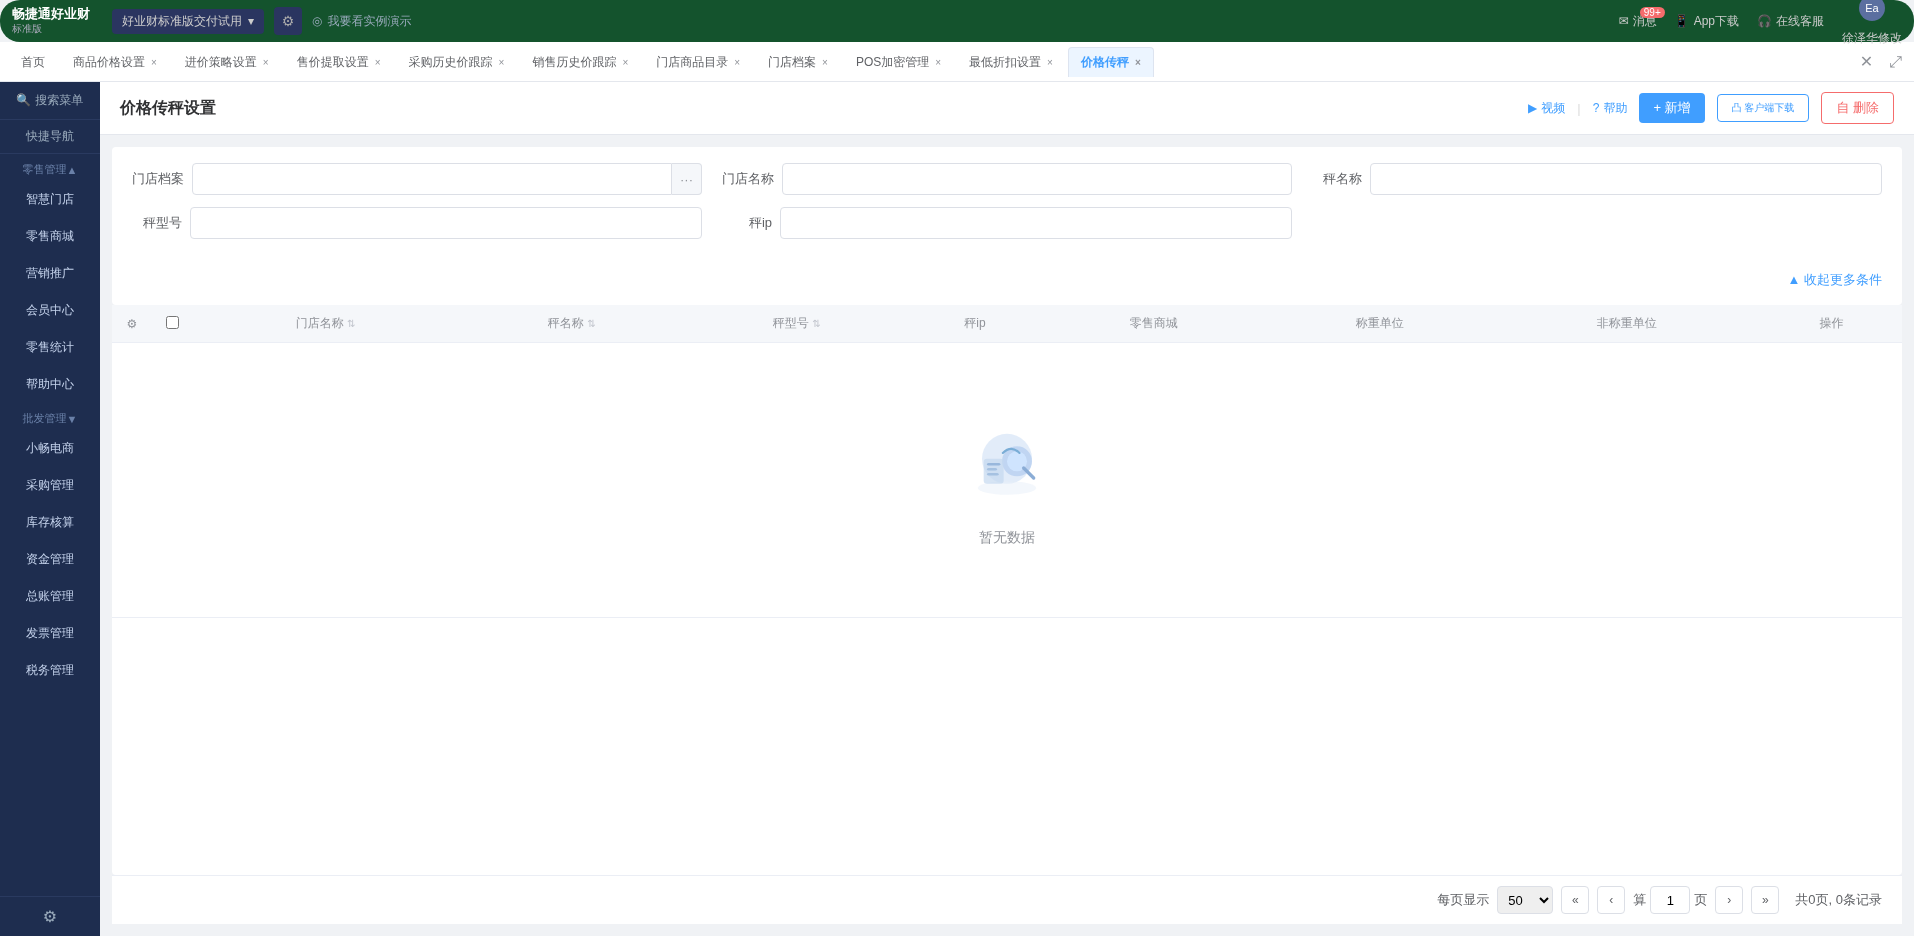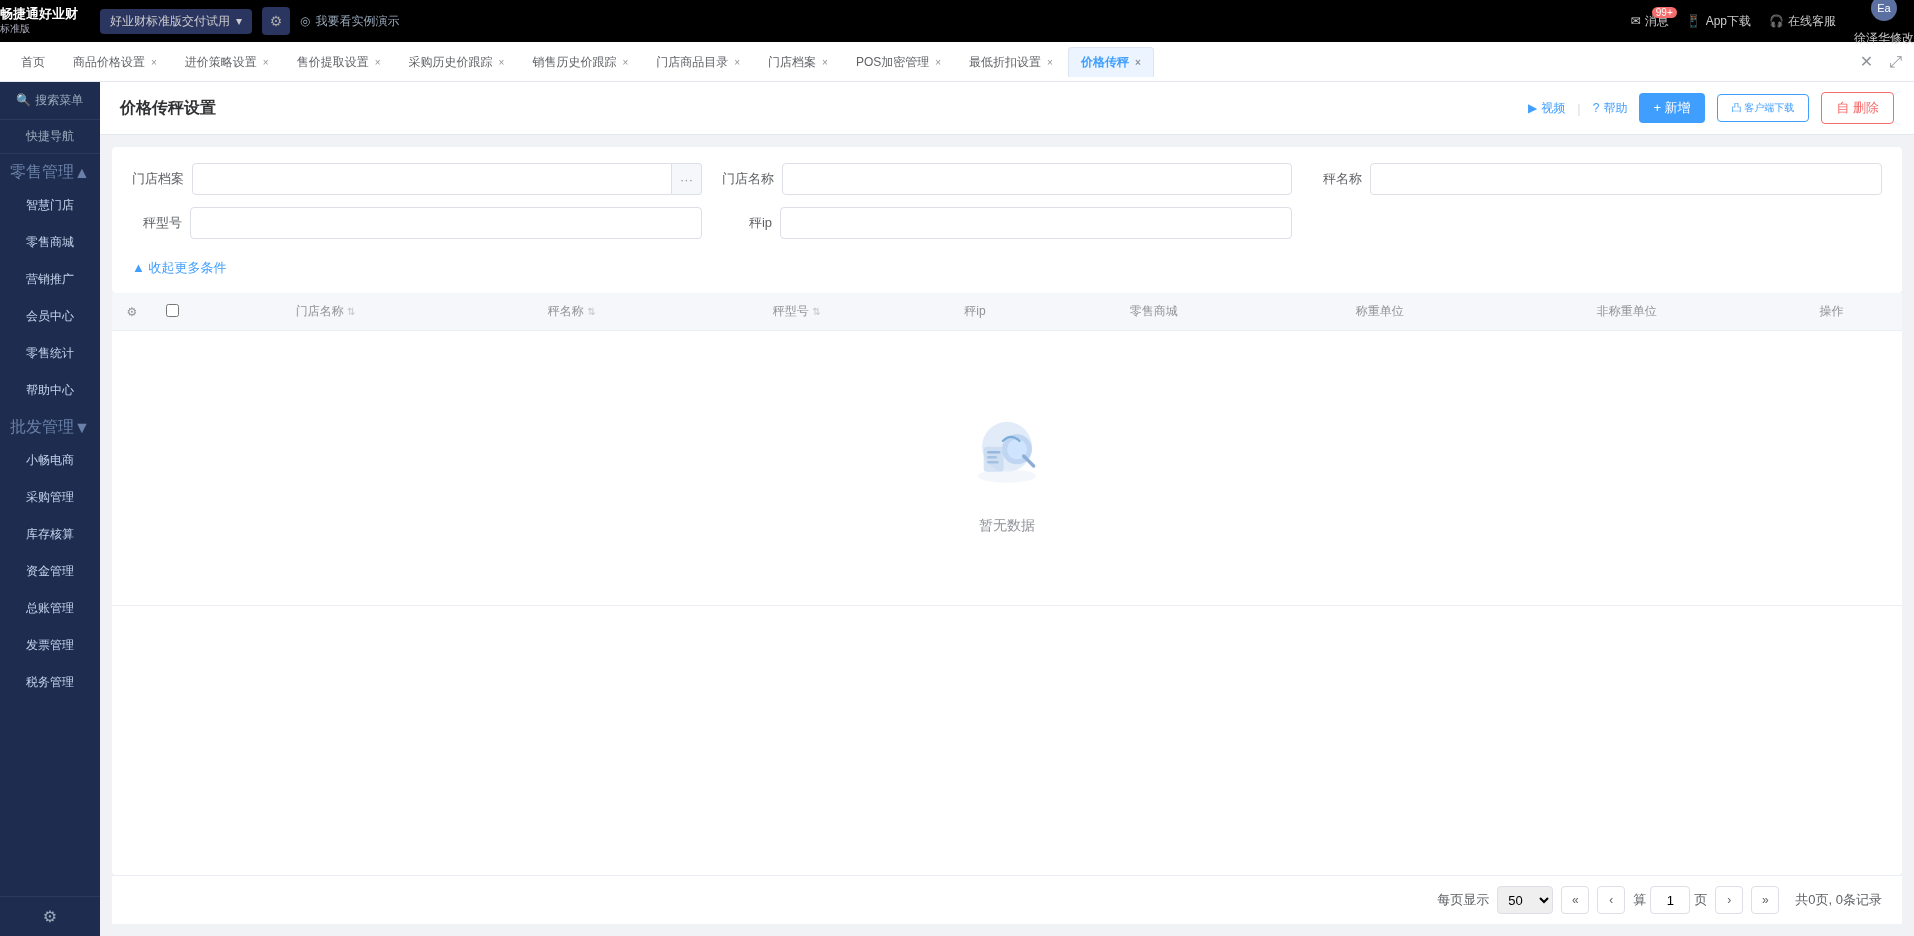--- a/index.html
+++ b/index.html
@@ -1,19 +1,19 @@
 <!DOCTYPE html>
 <html><head>
   <meta charset="utf-8">
   <style>
     * { box-sizing: border-box; margin: 0; padding: 0; }
     body { font-family: 'Microsoft YaHei', Arial, sans-serif; font-size: 13px; background: #f0f2f5; color: #333; height: 936px; overflow: hidden; display: flex; flex-direction: column; }
 
     
-    .top-bar { display: flex; align-items: center; background: #000000; color: #fff; height: 42px; padding: 0 0; gap: 10px; flex-shrink: 0; }
+    .top-bar { display: flex; align-items: center; background: #14532d; color: #fff; height: 42px; padding: 0 12px; gap: 10px; flex-shrink: 0; border-radius: 20px; }
     .logo-area { display: flex; flex-direction: column; align-items: flex-start; min-width: 90px; }
     .logo-title { font-size: 13px; font-weight: bold; color: #fff; line-height: 1.2; }
     .logo-sub { font-size: 10px; color: #aab; }
     .version-select { display: flex; align-items: center; background: #2a3560; border-radius: 4px; padding: 4px 10px; font-size: 12px; color: #ccc; cursor: pointer; gap: 6px; min-width: 140px; }
     .settings-btn { background: #2a3560; border-radius: 4px; width: 28px; height: 28px; display: flex; align-items: center; justify-content: center; cursor: pointer; color: #aaa; font-size: 14px; }
     .demo-btn { display: flex; align-items: center; gap: 5px; font-size: 12px; color: #9ab; cursor: pointer; }
     .top-right { margin-left: auto; display: flex; align-items: center; gap: 18px; }
     .top-icon-item { display: flex; align-items: center; gap: 4px; font-size: 12px; color: #ccc; cursor: pointer; position: relative; }
     .badge { background: #f56c6c; color: #fff; font-size: 10px; border-radius: 8px; padding: 0 4px; position: absolute; top: -6px; right: -8px; }
     .user-avatar { width: 26px; height: 26px; border-radius: 50%; background: #5b6fa0; display: flex; align-items: center; justify-content: center; color: #fff; font-size: 11px; }
@@ -29,21 +29,21 @@
     .tab-bar-btn { font-size: 16px; color: #909399; cursor: pointer; padding: 2px 4px; }
 
     
     .main-layout { display: flex; flex: 1; overflow: hidden; }
 
     
     .sidebar { width: 100px; background: #1e2d4f; color: #fff; display: flex; flex-direction: column; flex-shrink: 0; overflow-y: auto; }
     .sidebar::-webkit-scrollbar { width: 0; }
     .sidebar-search { padding: 10px 8px; font-size: 12px; color: #9ab; cursor: pointer; text-align: center; border-bottom: 1px solid #2a3a60; }
     .sidebar-nav { padding: 8px 8px; font-size: 12px; color: #9ab; cursor: pointer; text-align: center; border-bottom: 1px solid #2a3a60; }
-    .sidebar-group-label { padding: 8px 10px 4px; font-size: 16px; color: #6a80a8; text-align: center; display: flex; align-items: center; justify-content: center; }
+    .sidebar-group-label { padding: 8px 10px 4px; font-size: 11px; color: #6a80a8; text-align: center; display: flex; align-items: center; justify-content: center; }
     .sidebar-item { padding: 10px 8px; font-size: 12px; color: #c5d3ec; cursor: pointer; text-align: center; transition: background 0.2s; }
     .sidebar-bottom { margin-top: auto; padding: 10px; display: flex; justify-content: center; border-top: 1px solid #2a3a60; }
     .sidebar-gear { color: #9ab; font-size: 16px; cursor: pointer; }
 
     
     .content-area { flex: 1; display: flex; flex-direction: column; overflow: hidden; background: #f0f2f5; }
 
     
     .page-header { background: #fff; padding: 10px 20px; border-bottom: 1px solid #e4e7ed; display: flex; align-items: center; justify-content: space-between; flex-shrink: 0; }
     .page-title { font-size: 16px; font-weight: bold; color: #303133; }
@@ -56,21 +56,21 @@
 
     
     .search-form { background: #fff; padding: 16px 20px 8px; margin: 12px 12px 0; border-radius: 4px; flex-shrink: 0; }
     .form-row { display: flex; align-items: center; gap: 20px; margin-bottom: 12px; }
     .form-item { display: flex; align-items: center; gap: 8px; flex: 1; }
     .form-label { font-size: 13px; color: #606266; white-space: nowrap; min-width: 50px; text-align: right; }
     .form-input { flex: 1; height: 32px; border: 1px solid #dcdfe6; border-radius: 4px; padding: 0 8px; font-size: 13px; color: #606266; outline: none; }
     .form-input-with-btn { display: flex; flex: 1; }
     .form-input-with-btn input { flex: 1; height: 32px; border: 1px solid #dcdfe6; border-radius: 4px 0 0 4px; padding: 0 8px; font-size: 13px; color: #606266; outline: none; }
     .form-input-suffix { height: 32px; border: 1px solid #dcdfe6; border-left: none; border-radius: 0 4px 4px 0; padding: 0 8px; display: flex; align-items: center; cursor: pointer; background: #f5f7fa; color: #909399; font-size: 13px; }
-    .collapse-btn { display: flex; align-items: center; justify-content: flex-start; gap: 4px; font-size: 13px; color: #409eff; cursor: pointer; margin: 8px 0 8px; }
+    .collapse-btn { display: flex; align-items: center; justify-content: flex-end; gap: 4px; font-size: 13px; color: #409eff; cursor: pointer; margin: 20px 0 8px; }
 
     
     .table-container { margin: 0 12px; flex: 1; overflow: auto; background: #fff; border-radius: 0 0 4px 4px; }
     .data-table { width: 100%; border-collapse: collapse; }
     .data-table th { background: #f5f7fa; color: #909399; font-size: 12px; font-weight: normal; padding: 10px 8px; text-align: center; border-bottom: 1px solid #ebeef5; white-space: nowrap; }
     .data-table td { padding: 10px 8px; text-align: center; border-bottom: 1px solid #ebeef5; font-size: 13px; }
     .th-settings { width: 40px; }
     .th-checkbox { width: 40px; }
     .col-sort { color: #c0c4cc; font-size: 10px; }
 

